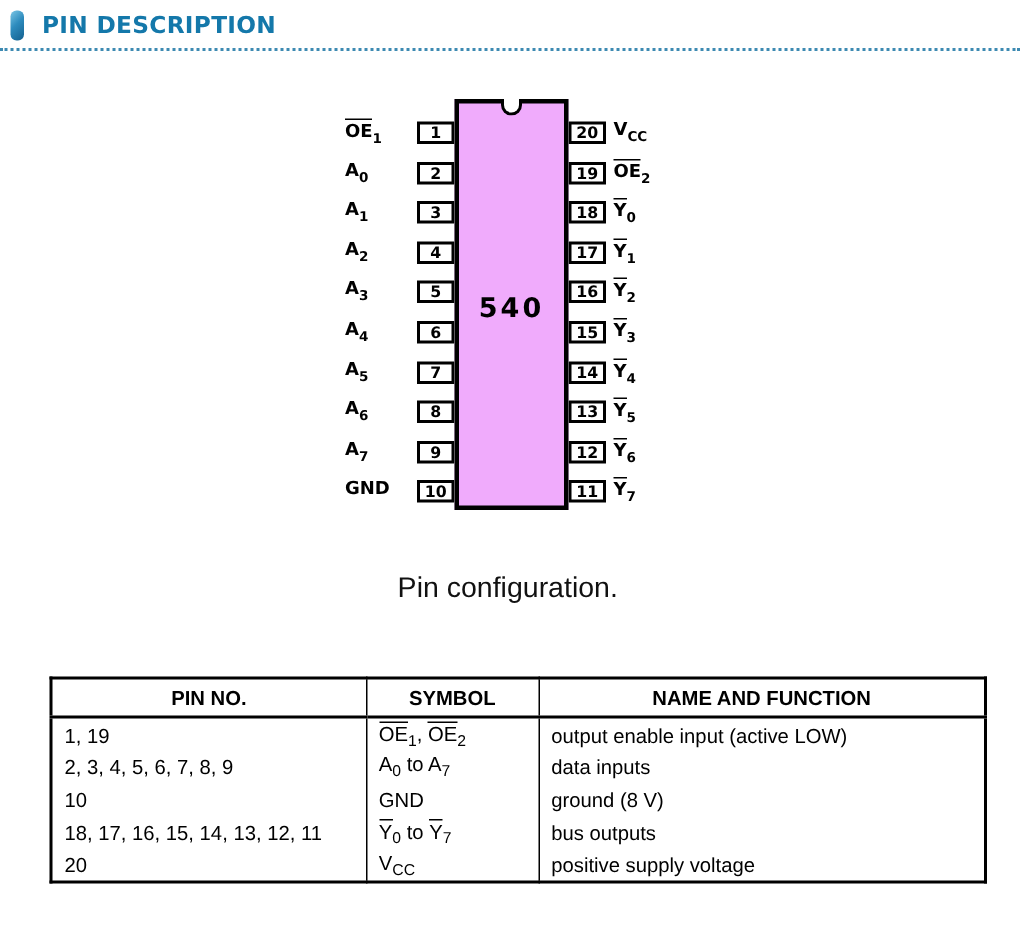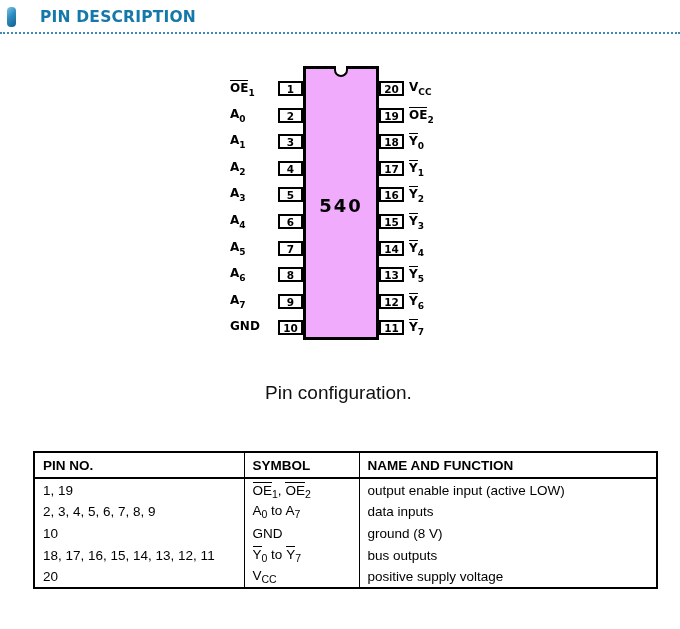--- a/index.html
+++ b/index.html
@@ -2,21 +2,21 @@
 <html><head>
 <meta charset="utf-8">
 <style>
   * { margin:0; padding:0; box-sizing:border-box; }
   html,body { background:#ffffff; }
   body {
     width:680px; height:629px; position:relative; overflow:hidden;
     font-family:"Liberation Sans", sans-serif; color:#000;
   }
   
-  .sec-header { position:absolute; top:7px; left:7px; display:flex; align-items:center; gap:24px; }
+  .sec-header { position:absolute; top:7px; left:7px; display:flex; align-items:center; gap:12px; }
   .sec-bullet {
     width:9px; height:20px; border-radius:4px;
     background:linear-gradient(135deg,#7cc7e6 0%,#2e8cbe 45%,#135f8e 100%);
   }
   .sec-title {
     font-family:"DejaVu Sans", sans-serif; font-weight:bold; font-size:15.5px;
     color:#1478aa; letter-spacing:0.2px;
   }
   .sec-rule { position:absolute; top:32px; left:0; width:680px; border-top:2px dotted #3d8ab2; }
 
@@ -60,21 +60,21 @@
   }
 
   
   table.pin-table {
     position:absolute; left:33px; top:451px; width:623px;
     border-collapse:collapse; table-layout:fixed;
     border:2px solid #000; font-size:13.5px;
   }
   .pin-table th, .pin-table td { text-align:left; vertical-align:middle; }
   .pin-table th {
-    border-bottom:2px solid #000; font-weight:bold; height:26px; padding:2px 8px;
+    border-bottom:2px solid #000; font-weight:bold; height:26px; padding:2px 8px;text-align:center;
   }
   .pin-table td { height:22px; padding:0 8px; }
   .pin-table th + th, .pin-table td + td { border-left:1.5px solid #000; }
   .pin-table tbody tr:first-child td { padding-top:2px;margin-top:28px; }
   .t-ov { display:inline-block; border-top:1px solid #000; padding-top:1px; line-height:1.05; }
   .t-sb { font-size:10.5px; vertical-align:-3px; }
 </style>
 </head>
 <body>
 

